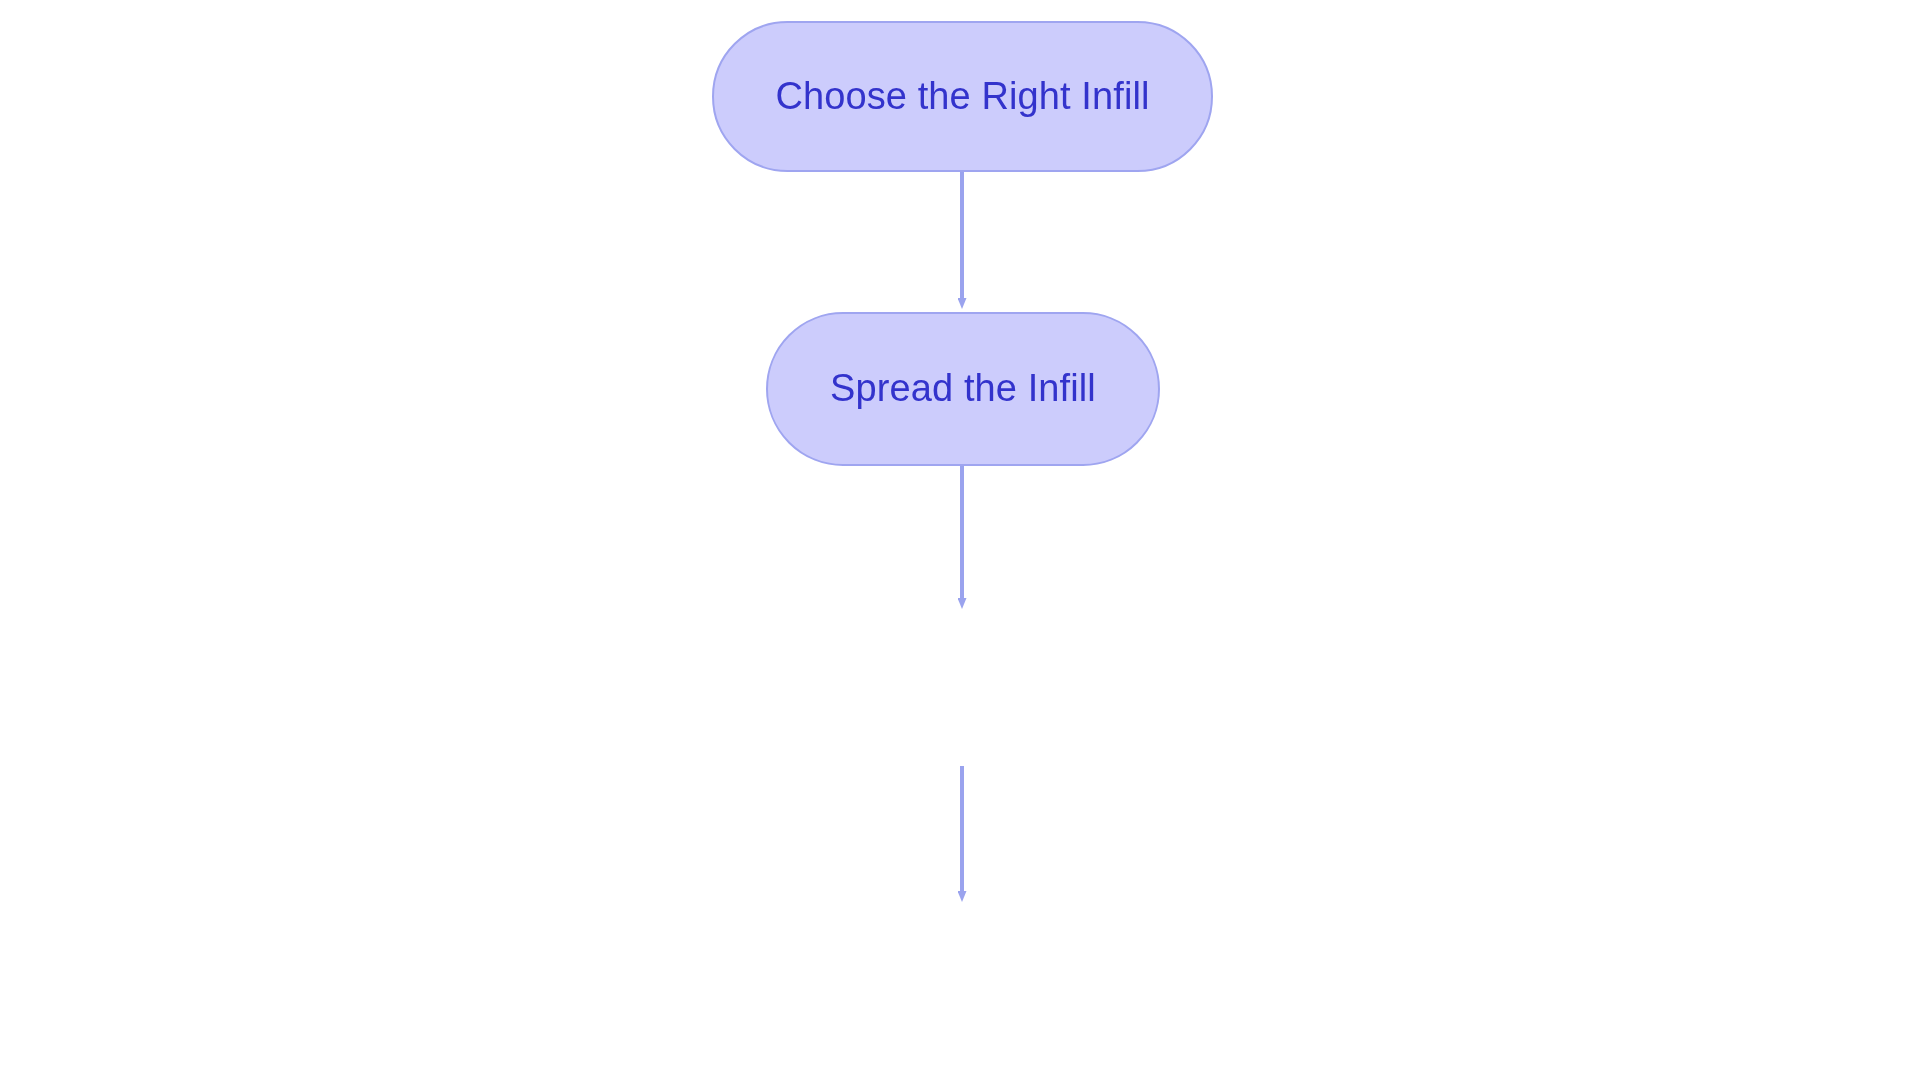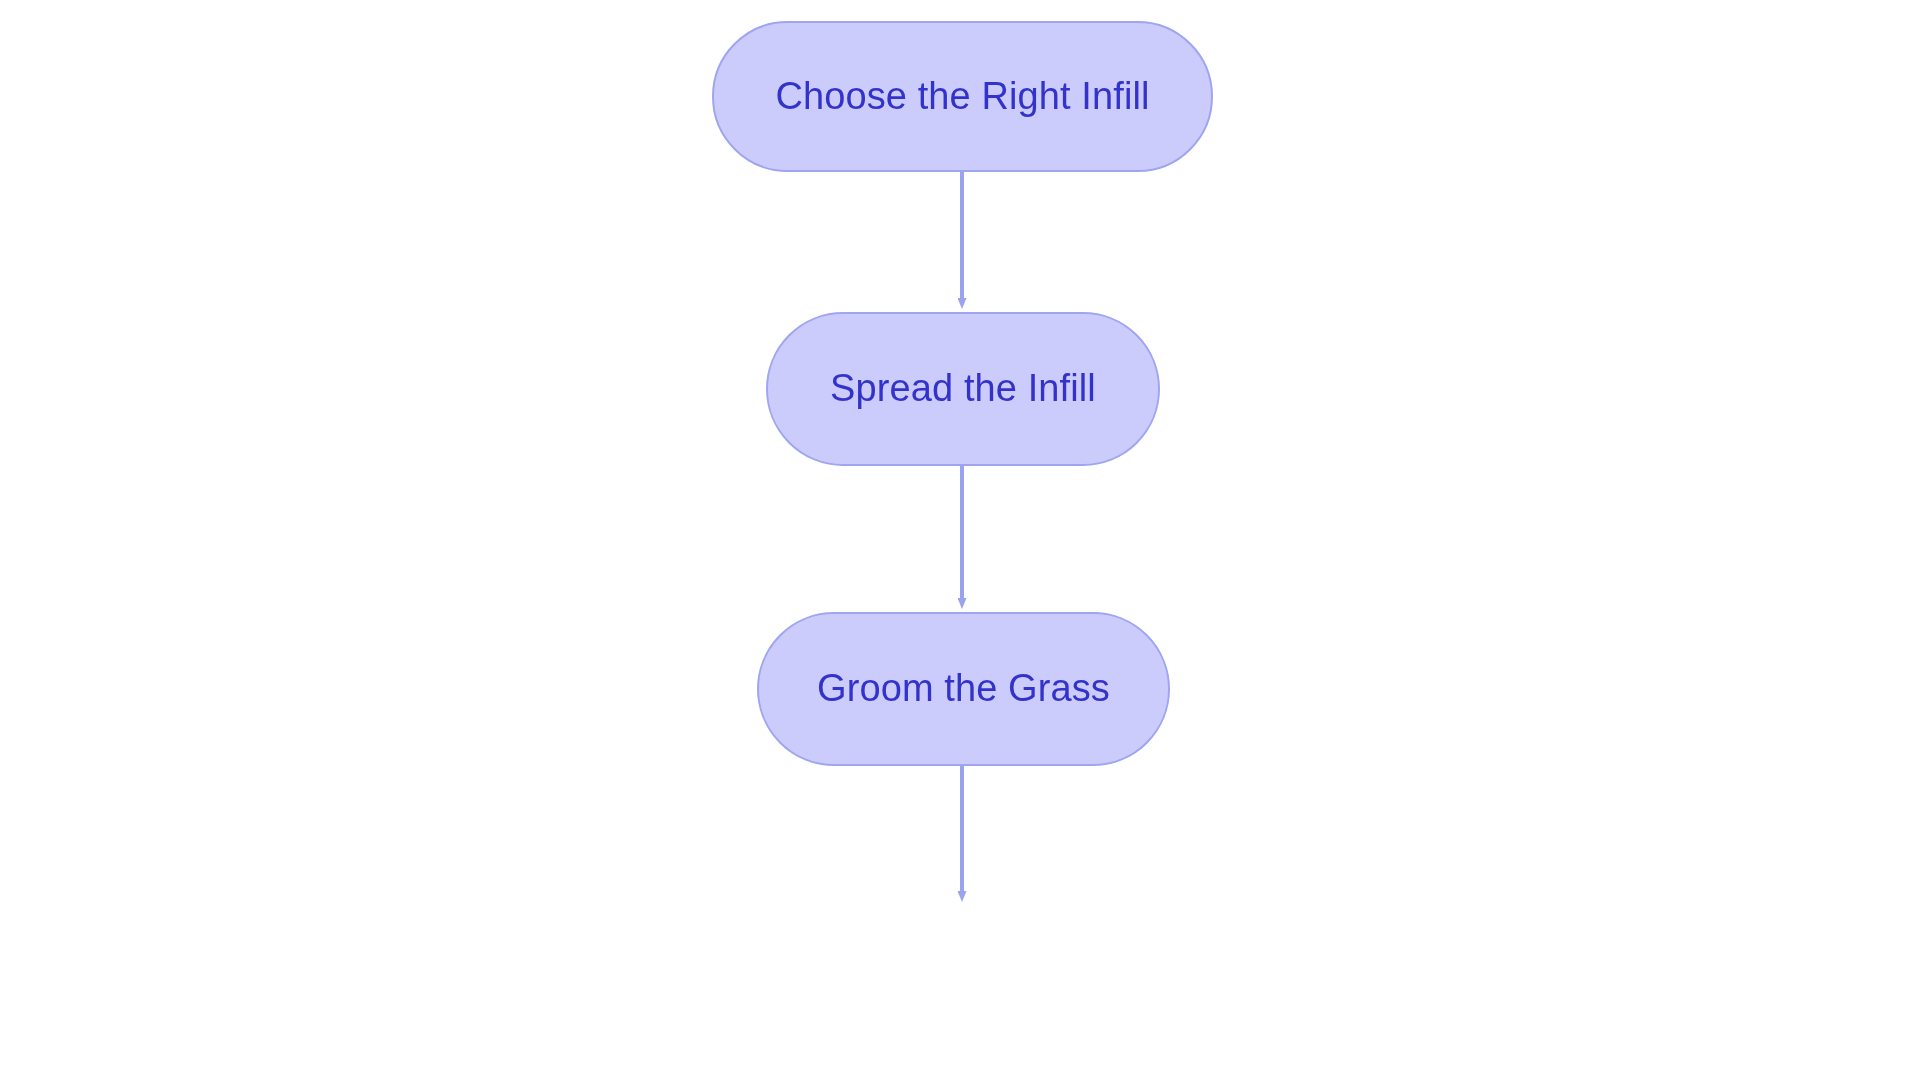--- a/index.html
+++ b/index.html
@@ -93,19 +93,16 @@
   <div id="node-layer">
 
     <div class="flow-node" id="node-1" style="background: rgb(204, 204, 252); border-color: rgb(159, 165, 240); color: rgb(51, 51, 204);">
       <span class="node-label">Spread the Infill</span>
     </div>
 
     <div class="flow-node" id="node-0" style="background: rgb(204, 204, 252); border-color: rgb(159, 165, 240); color: rgb(51, 51, 204);">
       <span class="node-label">Choose the Right Infill</span>
     </div>
 
-    <div class="flow-node" id="node-2" style="background: rgb(204, 204, 252); border-color: rgb(159, 165, 240); color: rgb(51, 51, 204);">
-      <span class="node-label">Groom the Grass</span>
-    </div>
 
 
   </div>
 </div>
 
 </body></html>

